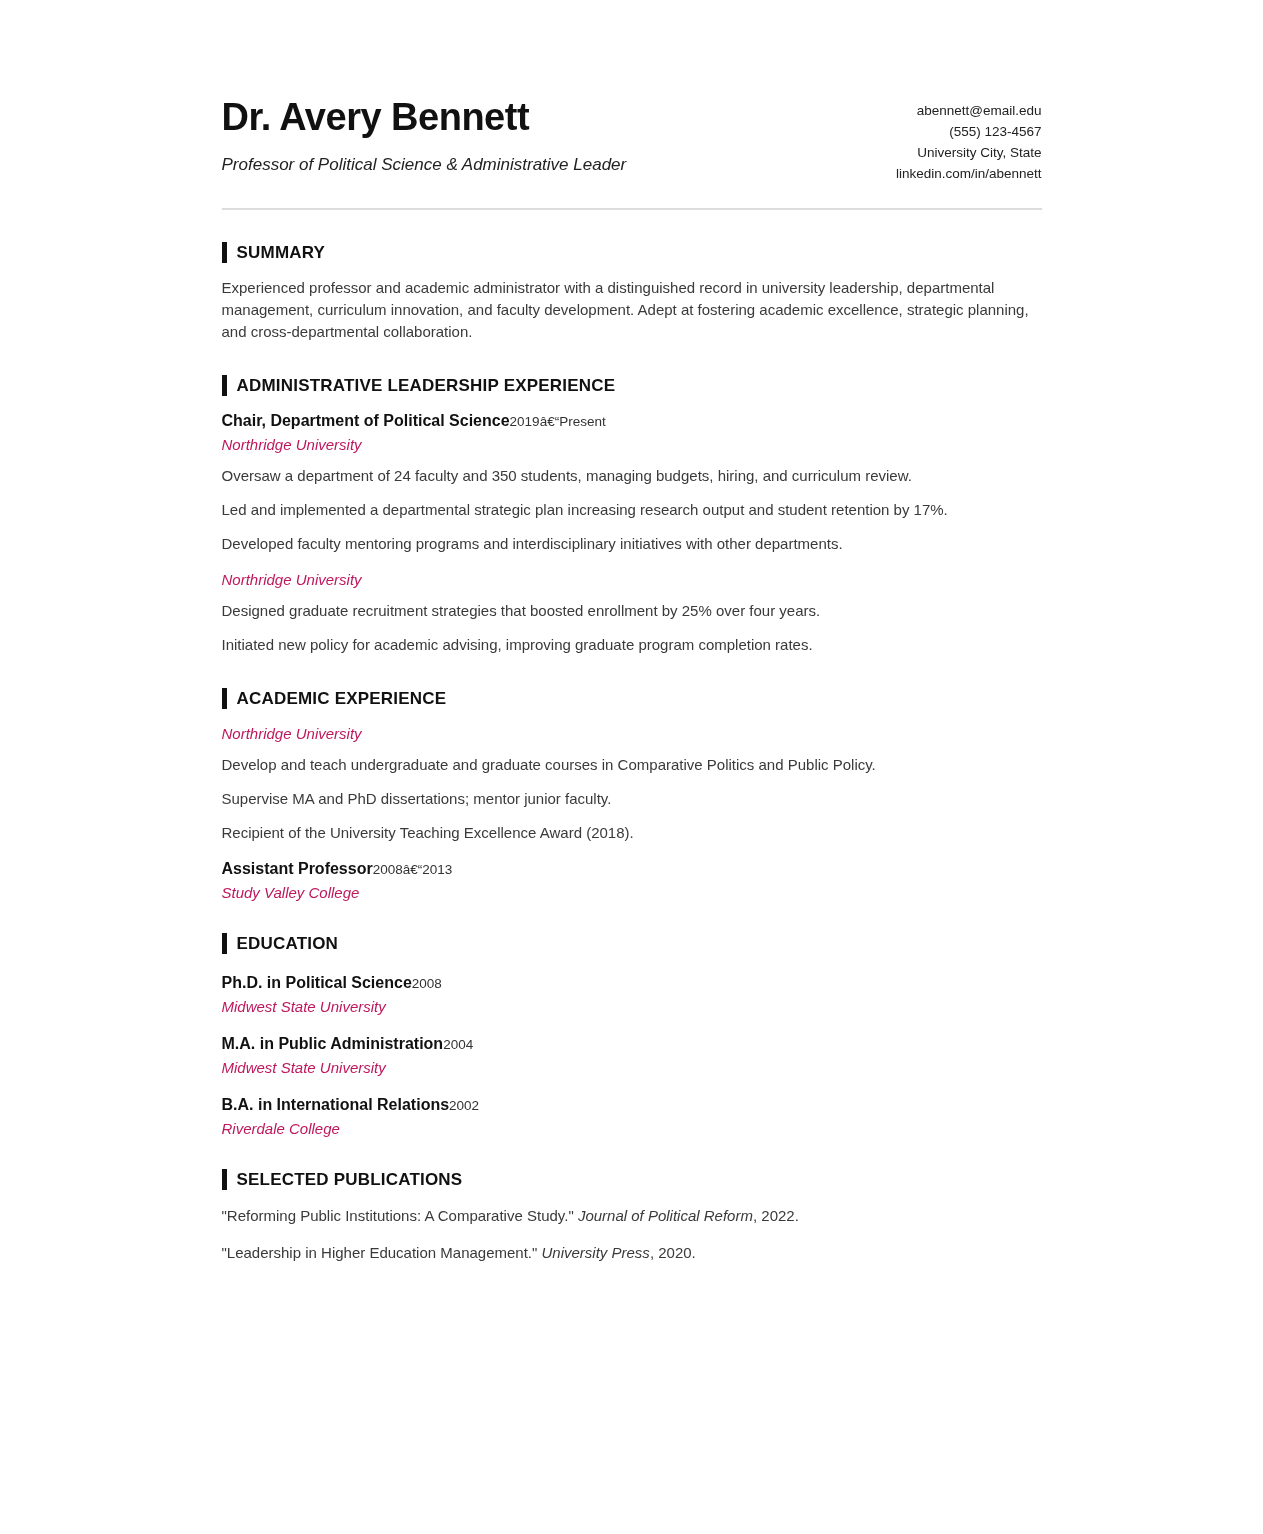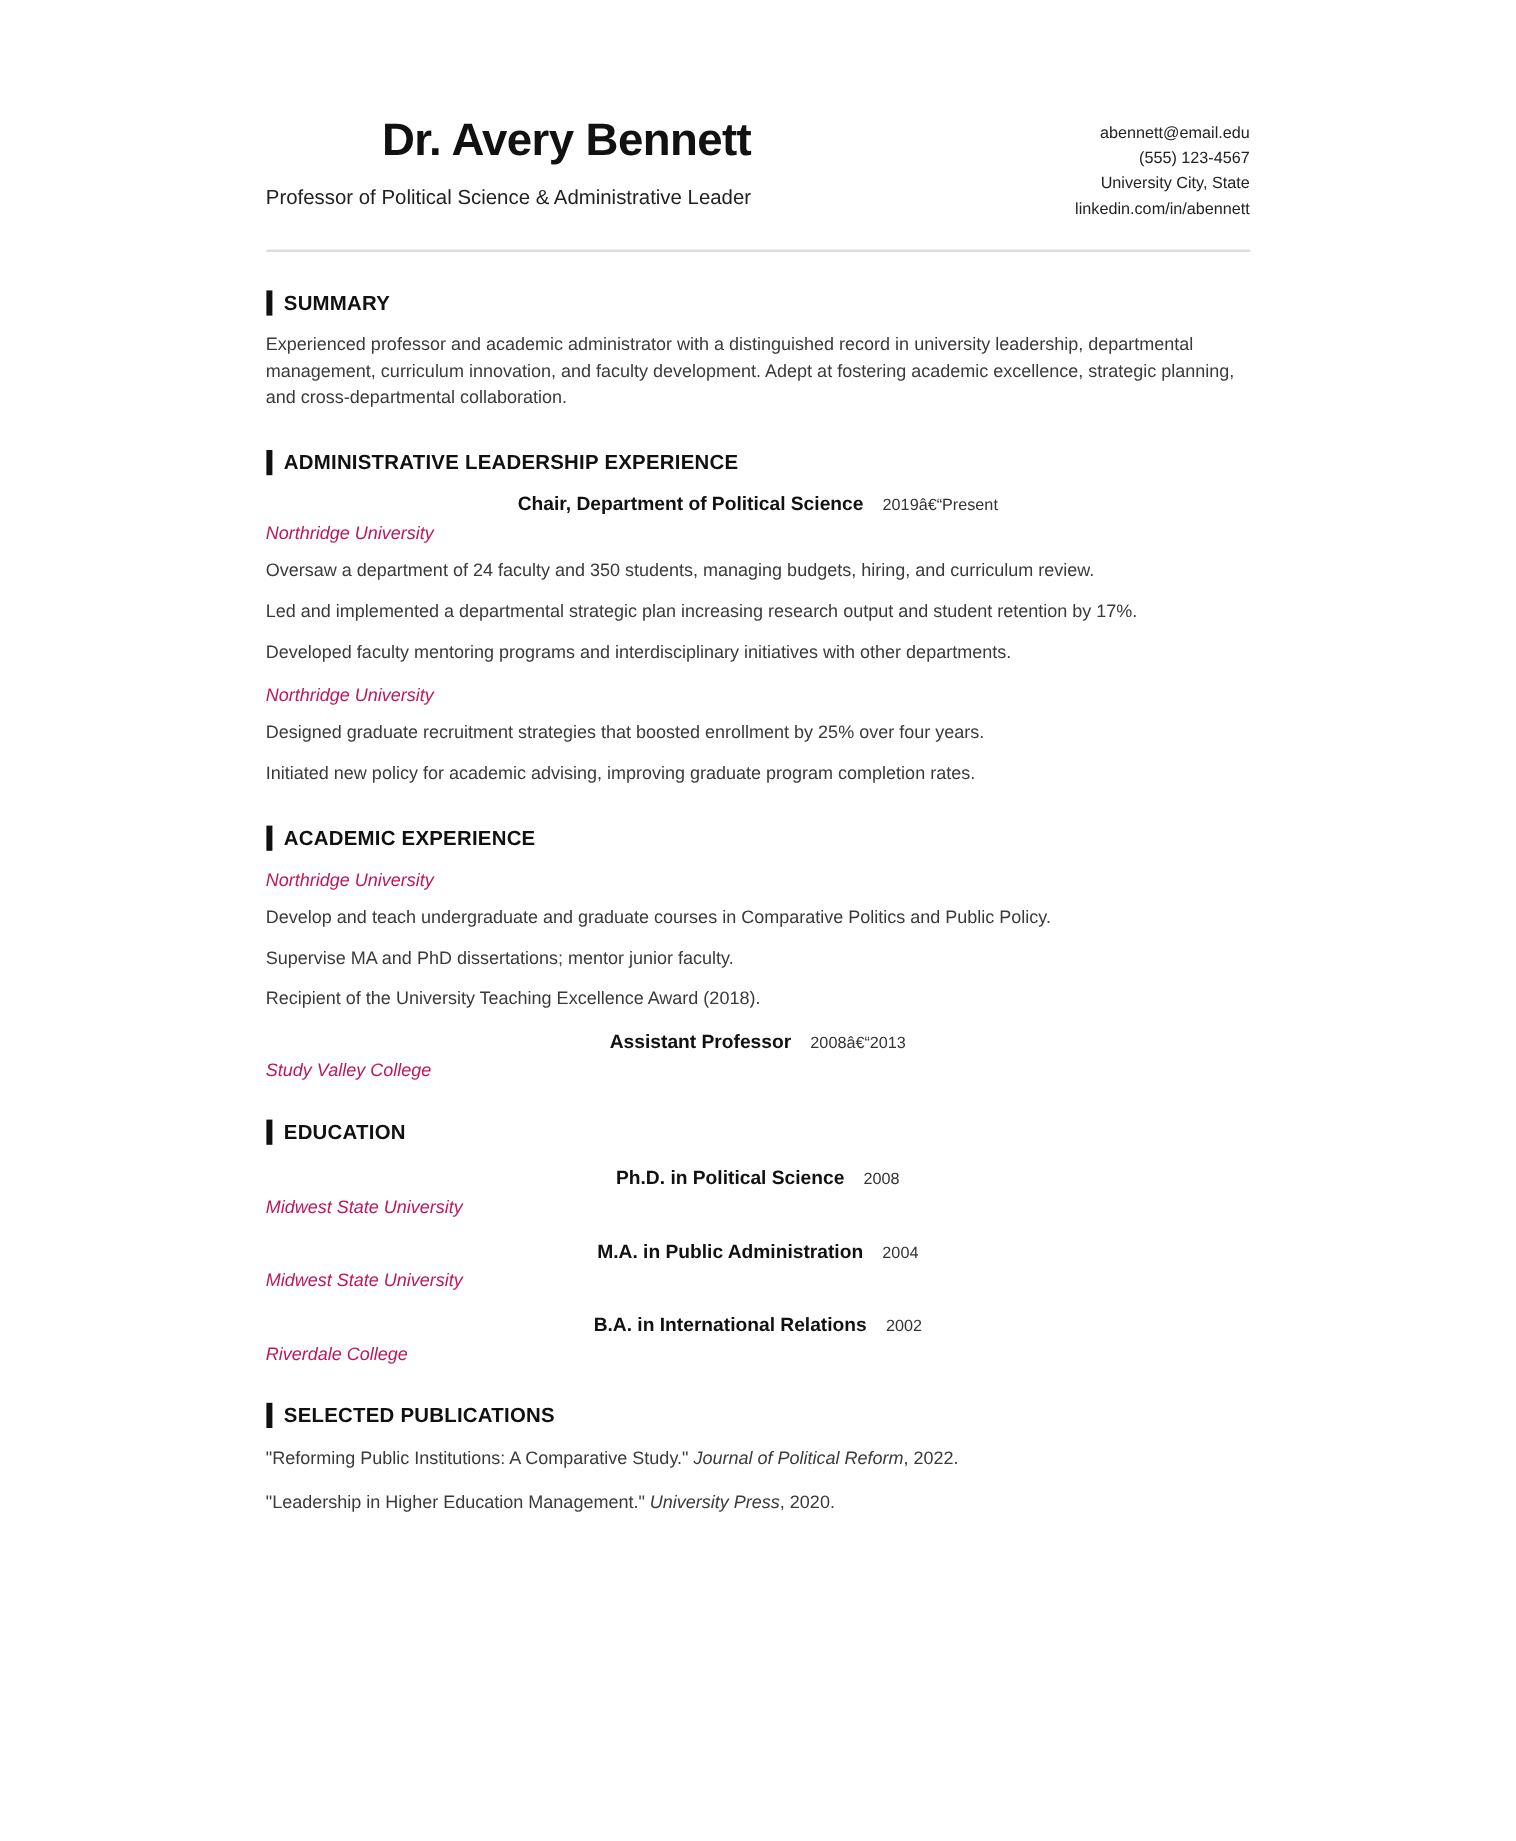--- a/index.html
+++ b/index.html
@@ -24,23 +24,23 @@
     justify-content: space-between;
     align-items: flex-start;
   }
   .name {
     font-size: 38px;
     font-weight: 800;
     letter-spacing: -0.5px;
     color: #111;
     line-height: 1.05;
     margin: 0;
-    text-align: right;
   }
   .subtitle {
+    font-style: italic;
     font-size: 17px;
     color: #222;
     margin-top: 17px;
   }
   .contact {
     text-align: right;
     font-size: 13.5px;
     line-height: 21px;
     color: #222;
     padding-top: 2px;
@@ -75,23 +75,22 @@
     font-size: 15px;
     line-height: 22px;
     color: #3a3a3a;
     margin: 12px 0;
   }
   
   .entry { margin-top: 16px; }
   .entry:first-of-type { margin-top: 14px; }
   .entry-head {
     display: flex;
-    justify-content: center;
+    justify-content: flex-start;
     align-items: baseline;
-    gap: 16px;
   }
   .entry-title {
     font-size: 16px;
     font-weight: 700;
     color: #111;
   }
   .entry-date {
     font-size: 13.5px;
     color: #333;
     white-space: nowrap;

